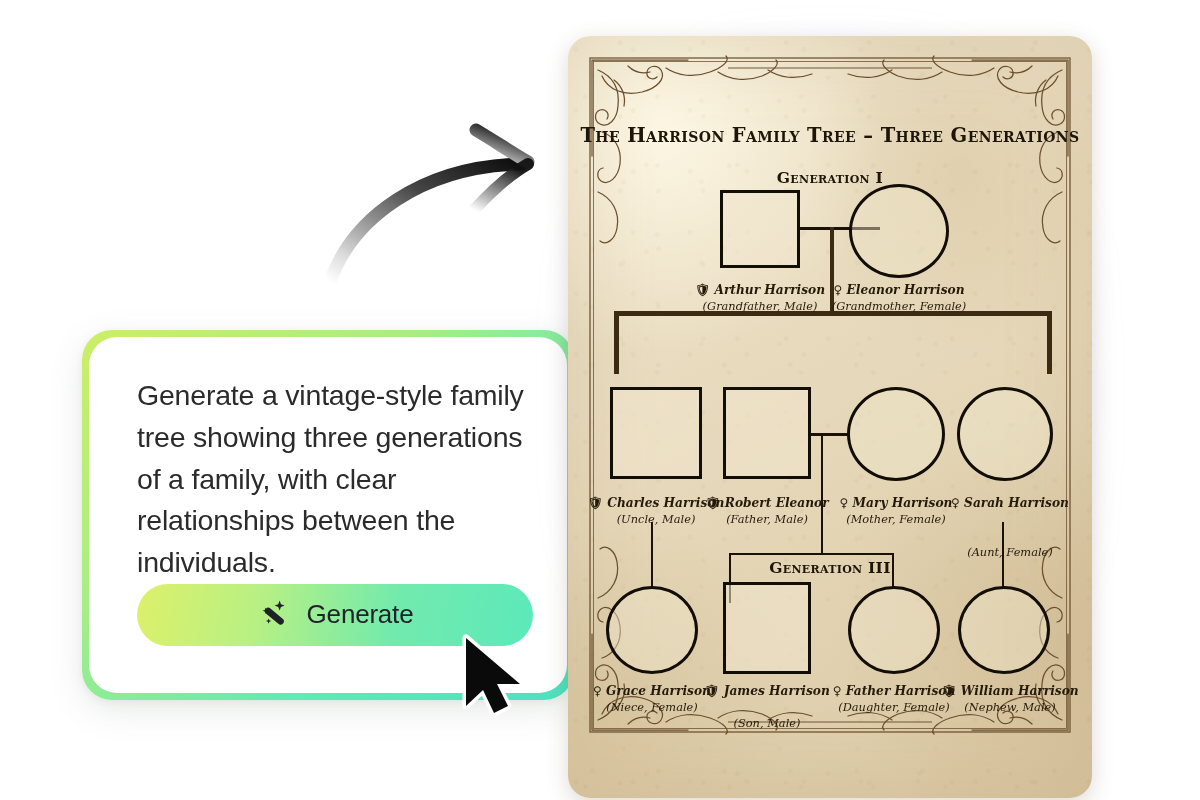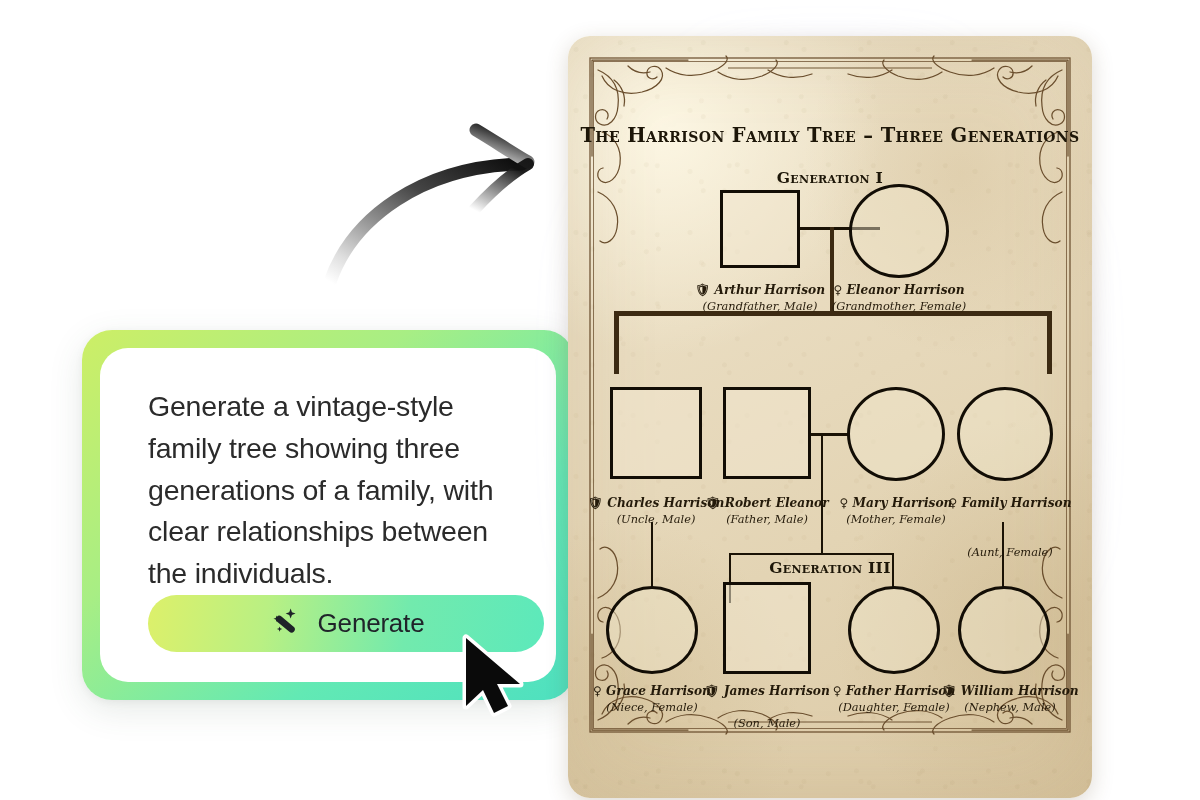--- a/index.html
+++ b/index.html
@@ -25,21 +25,21 @@
     width: 270px; height: 200px;
     pointer-events: none;
   }
 
   
   #prompt-card {
     position: absolute;
     left: 82px; top: 330px;
     width: 492px; height: 370px;
     border-radius: 30px;
-    padding: 18px;
+    padding: 7px;
     background: linear-gradient(140deg, #cdee66 0%, #a8ee84 35%, #62e9b4 70%, #4ee0c0 100%);
     box-shadow: 0 10px 34px rgba(60,90,70,.13), 0 2px 8px rgba(0,0,0,.05);
   }
   #prompt-card-inner {
     width: 100%; height: 100%;
     background: #ffffff;
     border-radius: 28px;
     padding: 38px 42px 30px 48px;
     display: flex;
     flex-direction: column;
@@ -330,21 +330,21 @@
     <div class="person-role" style="left:119px;top:476px;width:160px;">(Father, Male)</div>
 
     <div class="person-name" style="left:248px;top:460px;width:160px;">
       <span class="sex-icon">♀</span>
       <span>Mary Harrison</span>
     </div>
     <div class="person-role" style="left:248px;top:476px;width:160px;">(Mother, Female)</div>
 
     <div class="person-name" style="left:362px;top:460px;width:160px;">
       <span class="sex-icon">♀</span>
-      <span>Family Harrison</span>
+      <span>Sarah Harrison</span>
     </div>
     <div class="person-role" style="left:362px;top:476px;width:160px;margin-top:33px;">(Aunt, Female)</div>
 
     <div class="node-circle" style="left:38px;top:550px;width:92px;height:88px;"></div>
     <div class="node-box" style="left:155px;top:546px;width:88px;height:92px;"></div>
     <div class="node-circle" style="left:280px;top:550px;width:92px;height:88px;"></div>
     <div class="node-circle" style="left:390px;top:550px;width:92px;height:88px;"></div>
 
     <div class="person-name" style="left:4px;top:648px;width:160px;">
       <span class="sex-icon">♀</span>

